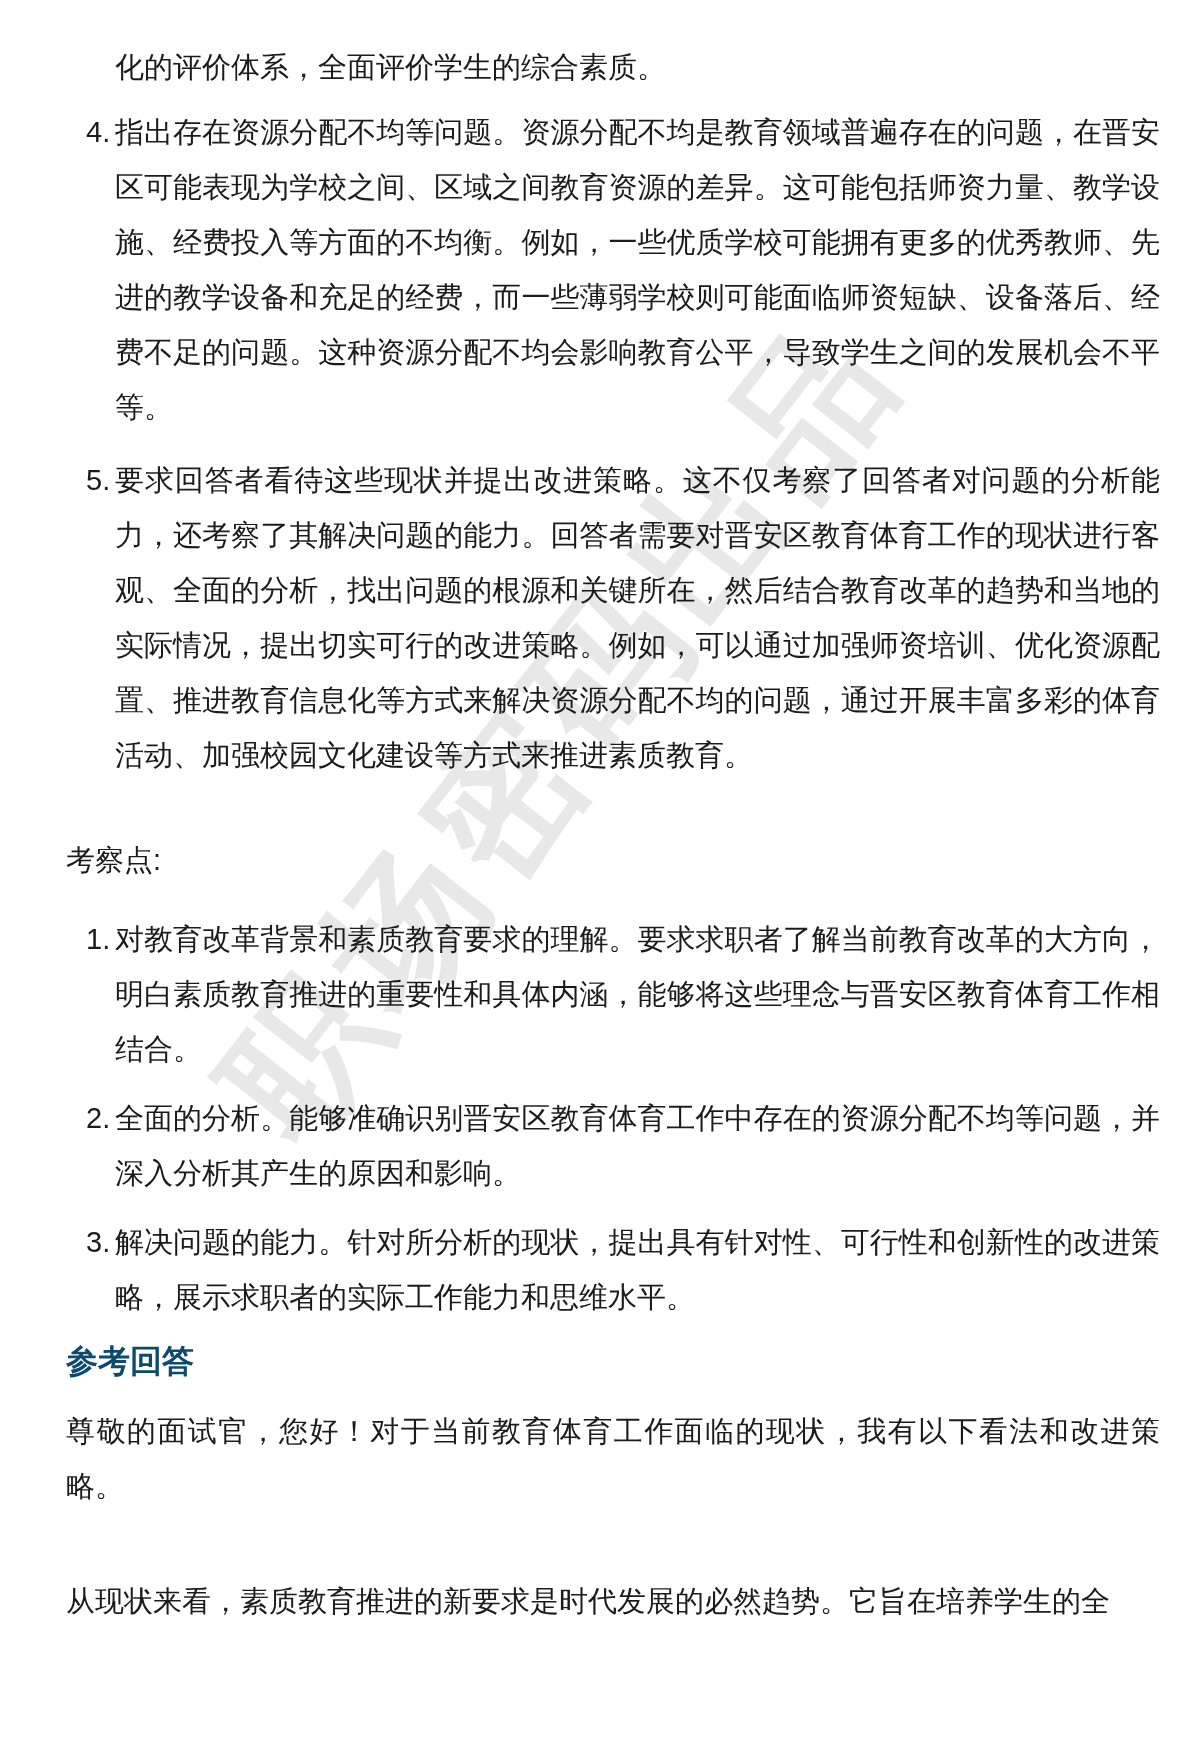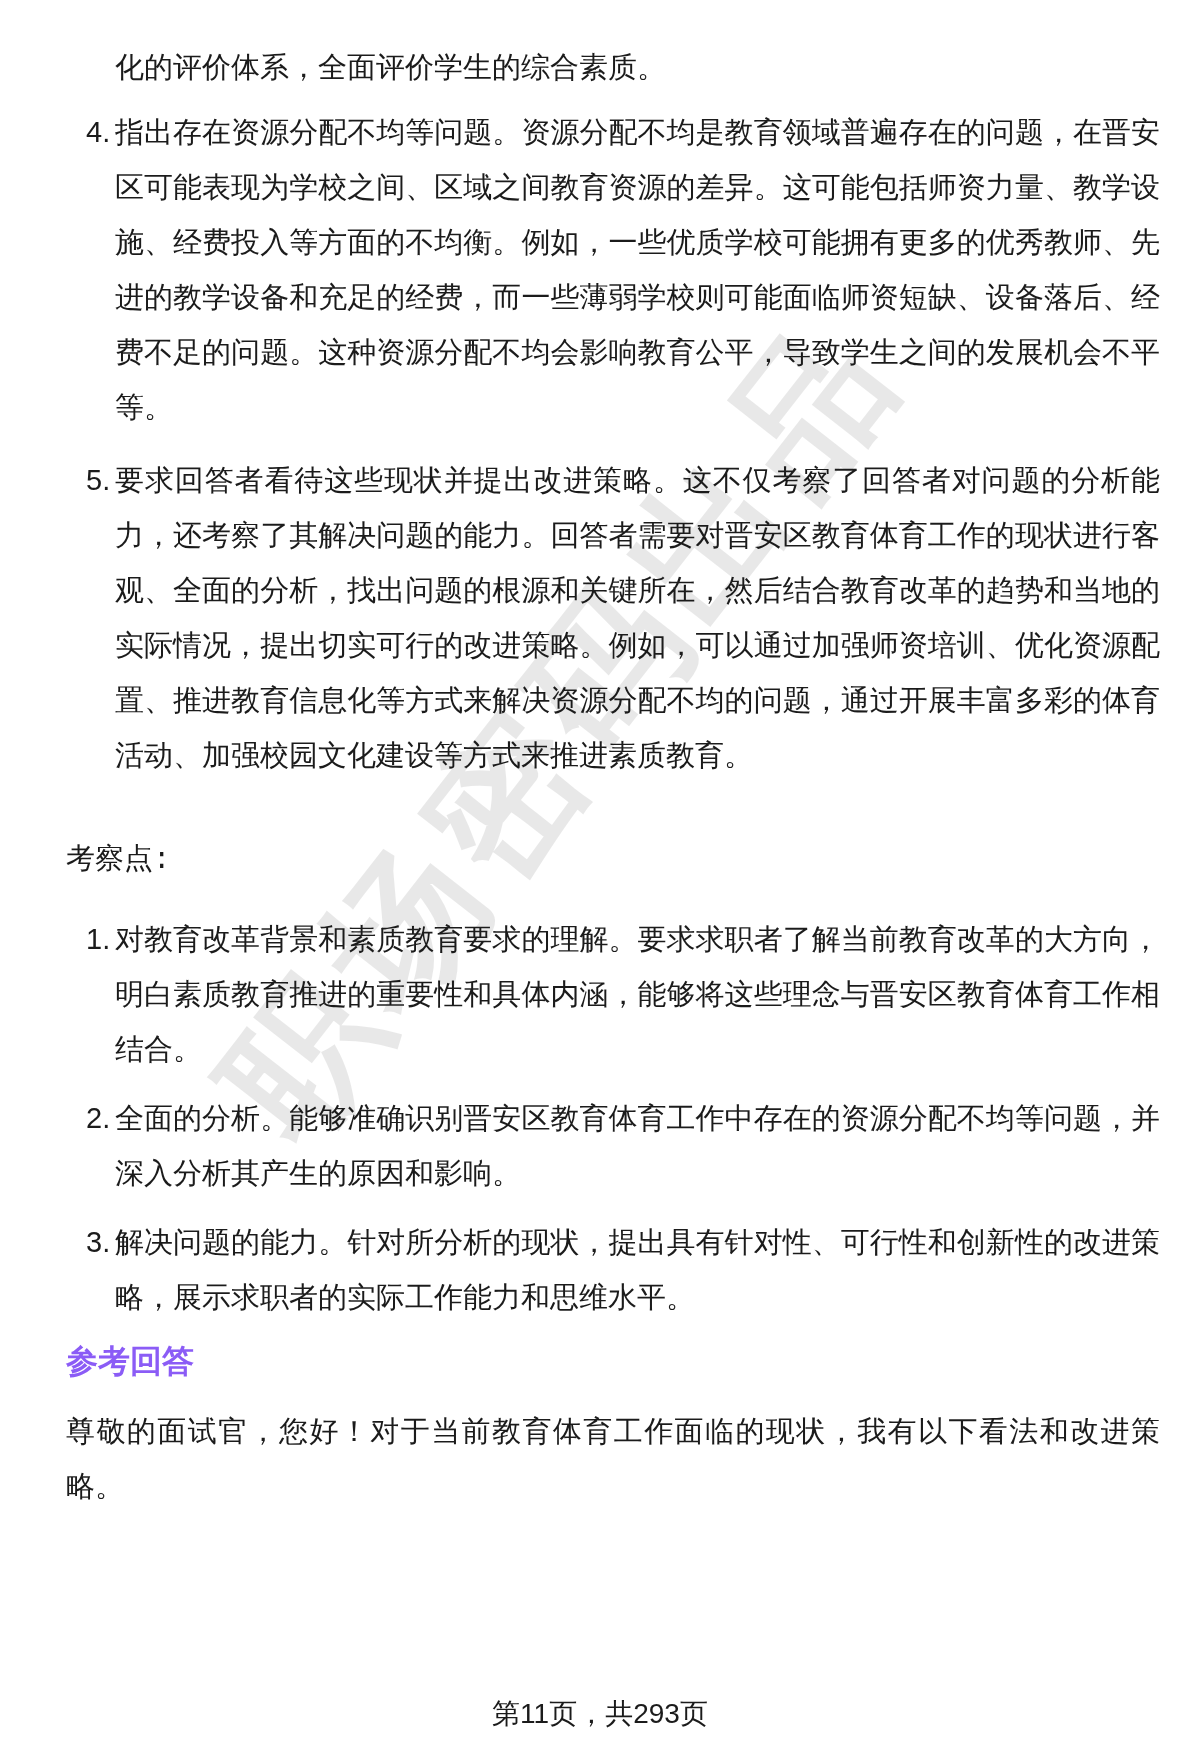--- a/index.html
+++ b/index.html
@@ -53,27 +53,26 @@
   }
   ol.list-a li + li{margin-top:18px;}
   ol.list-b li + li{margin-top:14px;}
   ol.numlist .num{
     position:absolute;
     left:20px;
     top:0;
   }
   .section-label{
     margin:50px 0 0 0;
-    font-family:Liberation Mono, monospace;
   }
   .answer-heading{
     margin:14px 0 0 0;
     font-size:32px;
     font-weight:700;
-    color:#8b5cf6;
+    color:#0c4a6e;
     line-height:45px;
   }
   .para1{margin:20px 0 0 0;}
   .para2{margin:60px 0 0 0;}
   .page-footer{
     position:absolute;
     left:0;
     right:0;
     bottom:26px;
     text-align:center;
@@ -119,18 +118,18 @@
       <li>
         <span class="num">3.</span>
         <span>解决问题的能力。针对所分析的现状，提出具有针对性、可行性和创新性的改进策略，展示求职者的实际工作能力和思维水平。</span>
       </li>
     </ol>
 
     <p class="answer-heading">参考回答</p>
 
     <p class="para1">尊敬的面试官，您好！对于当前教育体育工作面临的现状，我有以下看法和改进策略。</p>
 
+    <p class="para2">从现状来看，素质教育推进的新要求是时代发展的必然趋势。它旨在培养学生的全</p>
 
   </div>
 
-  <div class="page-footer">第11页，共293页</div>
 
 </div>
 
 </body></html>

